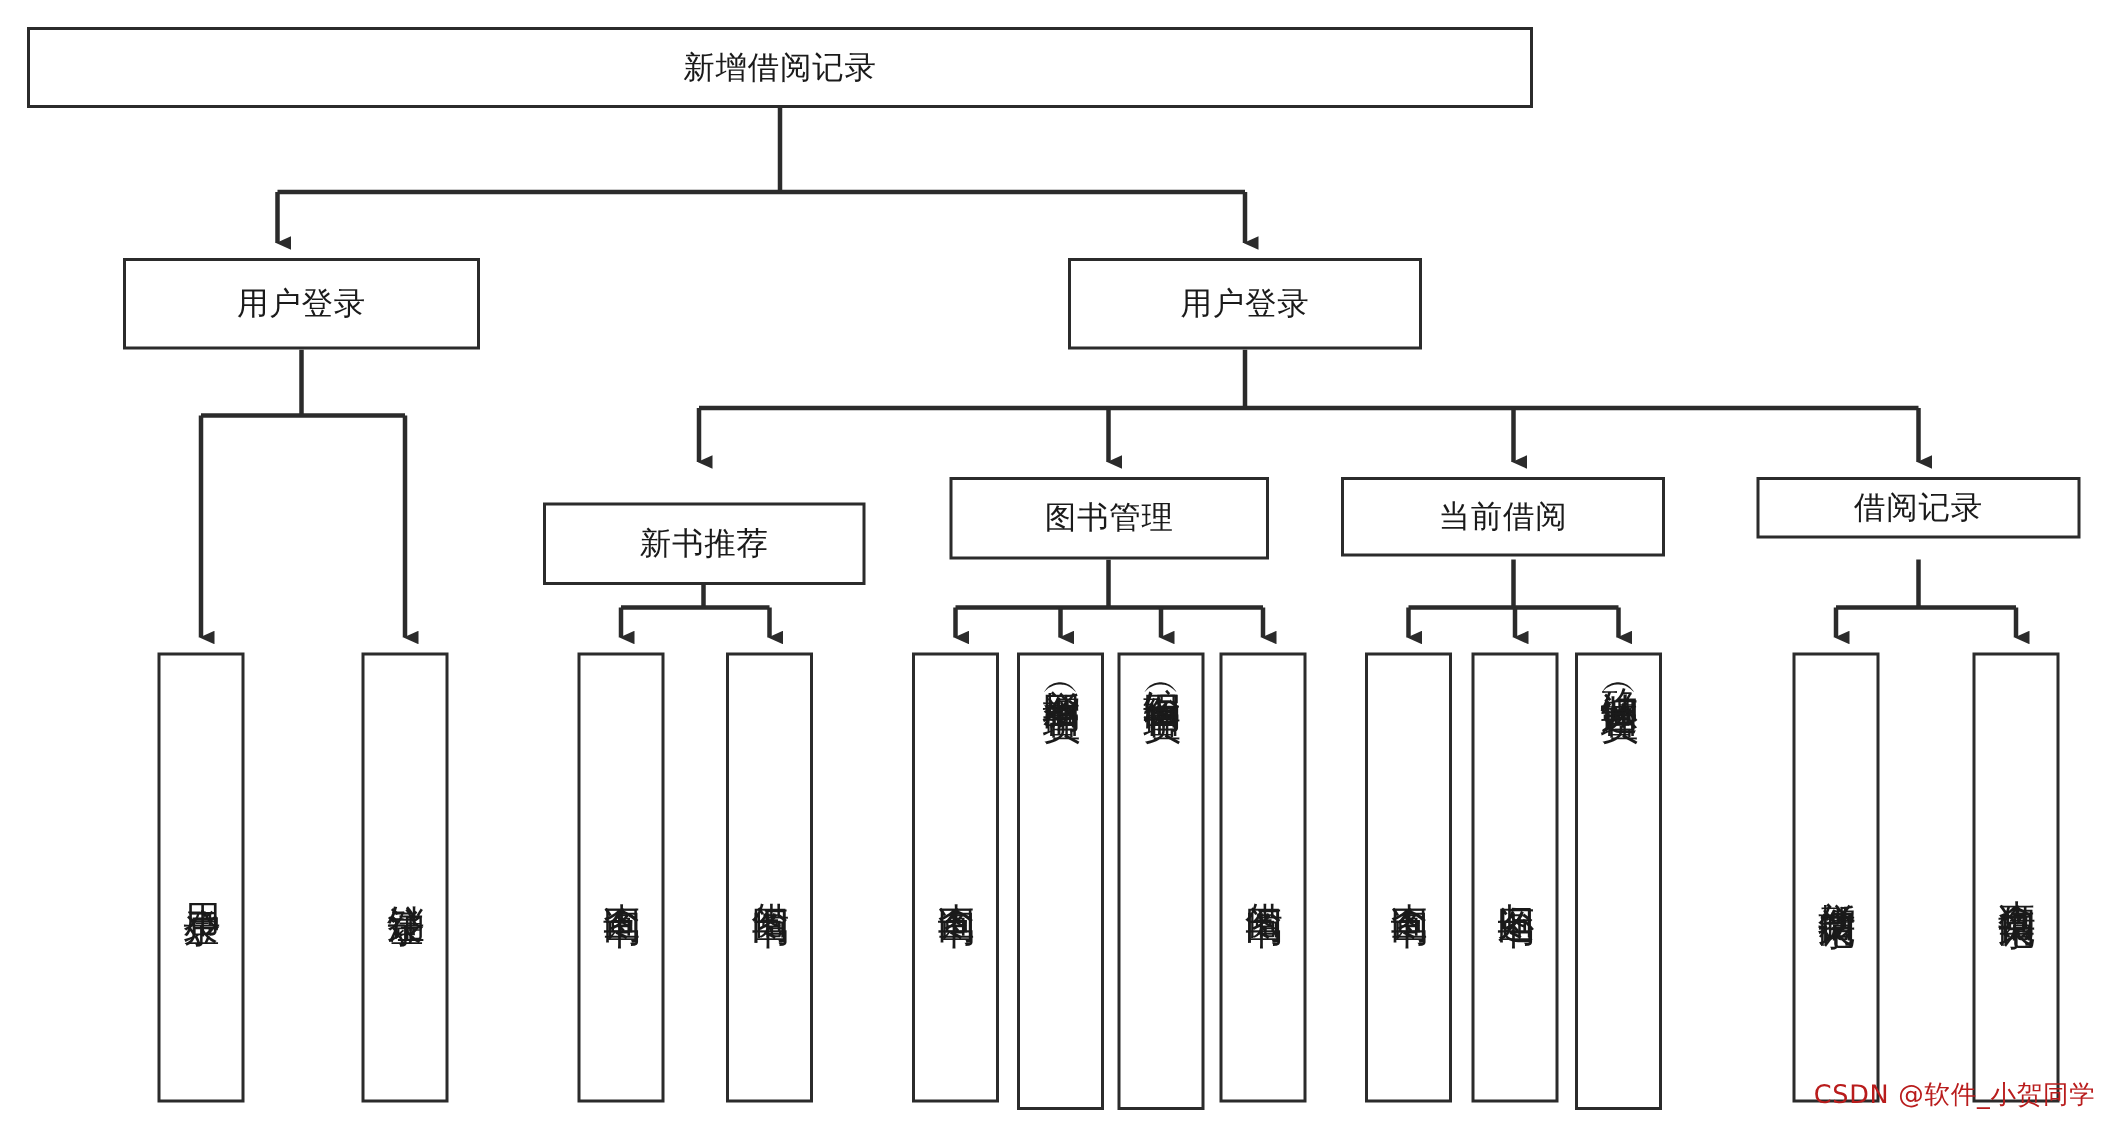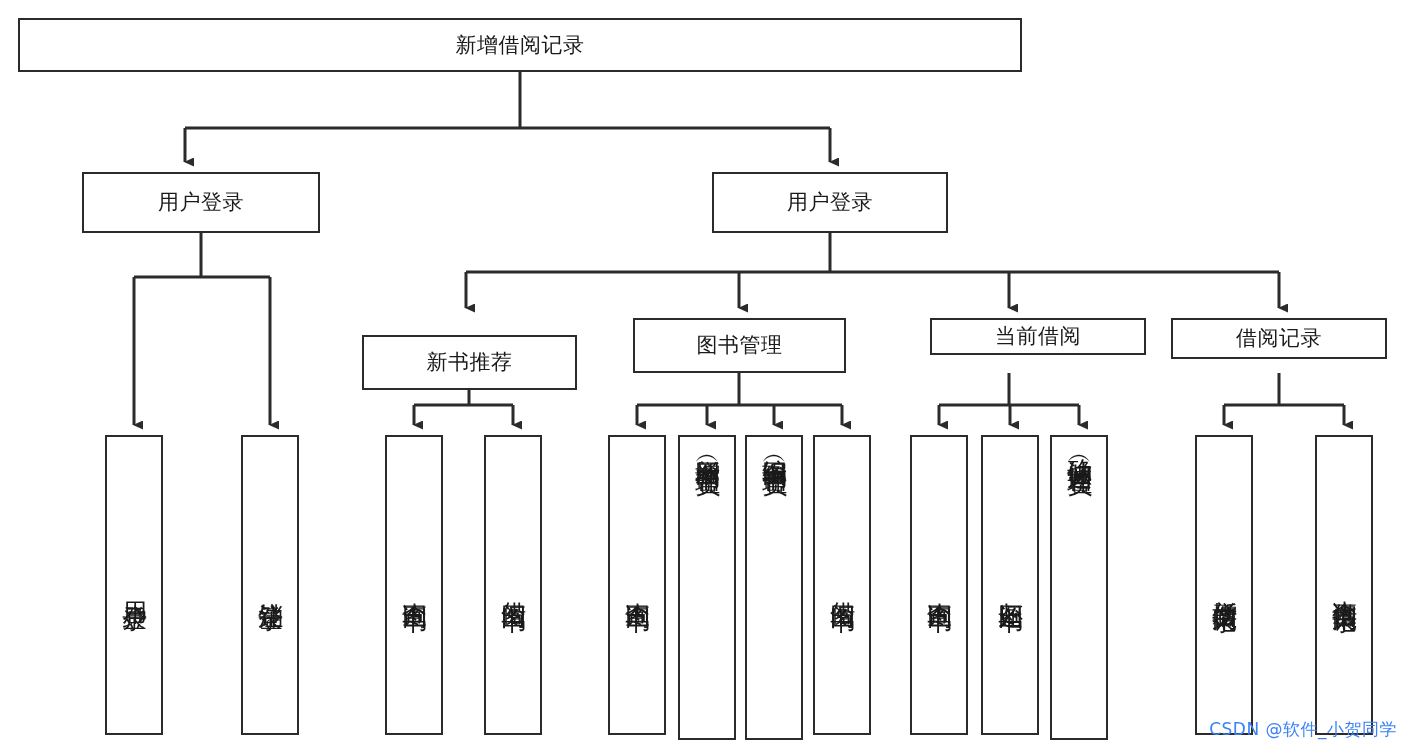--- a/index.html
+++ b/index.html
@@ -60,21 +60,21 @@
     font-size: 25px;
     line-height: 1.05;
     letter-spacing: 2px;
     padding-top: 2px;
   }
   #watermark {
     position: absolute;
     right: 8px;
     bottom: 6px;
     font-size: 17px;
-    color: #3b82f6;
+    color: #b91c1c;
     letter-spacing: 0.5px;
     white-space: pre;
   }
 </style>
 </head>
 <body>
 
 <div id="diagram-root">
 
   <svg id="connectors" viewBox="0 0 1405 747" xmlns="http://www.w3.org/2000/svg">
@@ -154,21 +154,21 @@
         <span class="node-label">用户登录</span>
       </div>
     </div>
   <div id="level3-container">
       <div class="node horiz" style="left: 362px; top: 335px; width: 215px; height: 55px;">
         <span class="node-label">新书推荐</span>
       </div>
       <div class="node horiz" style="left: 633px; top: 318px; width: 213px; height: 55px;">
         <span class="node-label">图书管理</span>
       </div>
-      <div class="node horiz" style="left: 930px; top: 318px; width: 216px; height: 37px;">
+      <div class="node horiz" style="left: 894px; top: 318px; width: 216px; height: 53px;">
         <span class="node-label">当前借阅</span>
       </div>
       <div class="node horiz" style="left: 1171px; top: 318px; width: 216px; height: 41px;">
         <span class="node-label">借阅记录</span>
       </div>
     </div>
   <div id="leaves-container">
       <div class="node vert centered" style="left: 105px; top: 435px; width: 58px; height: 300px;">
         <span class="node-label">用户登录</span>
       </div>

